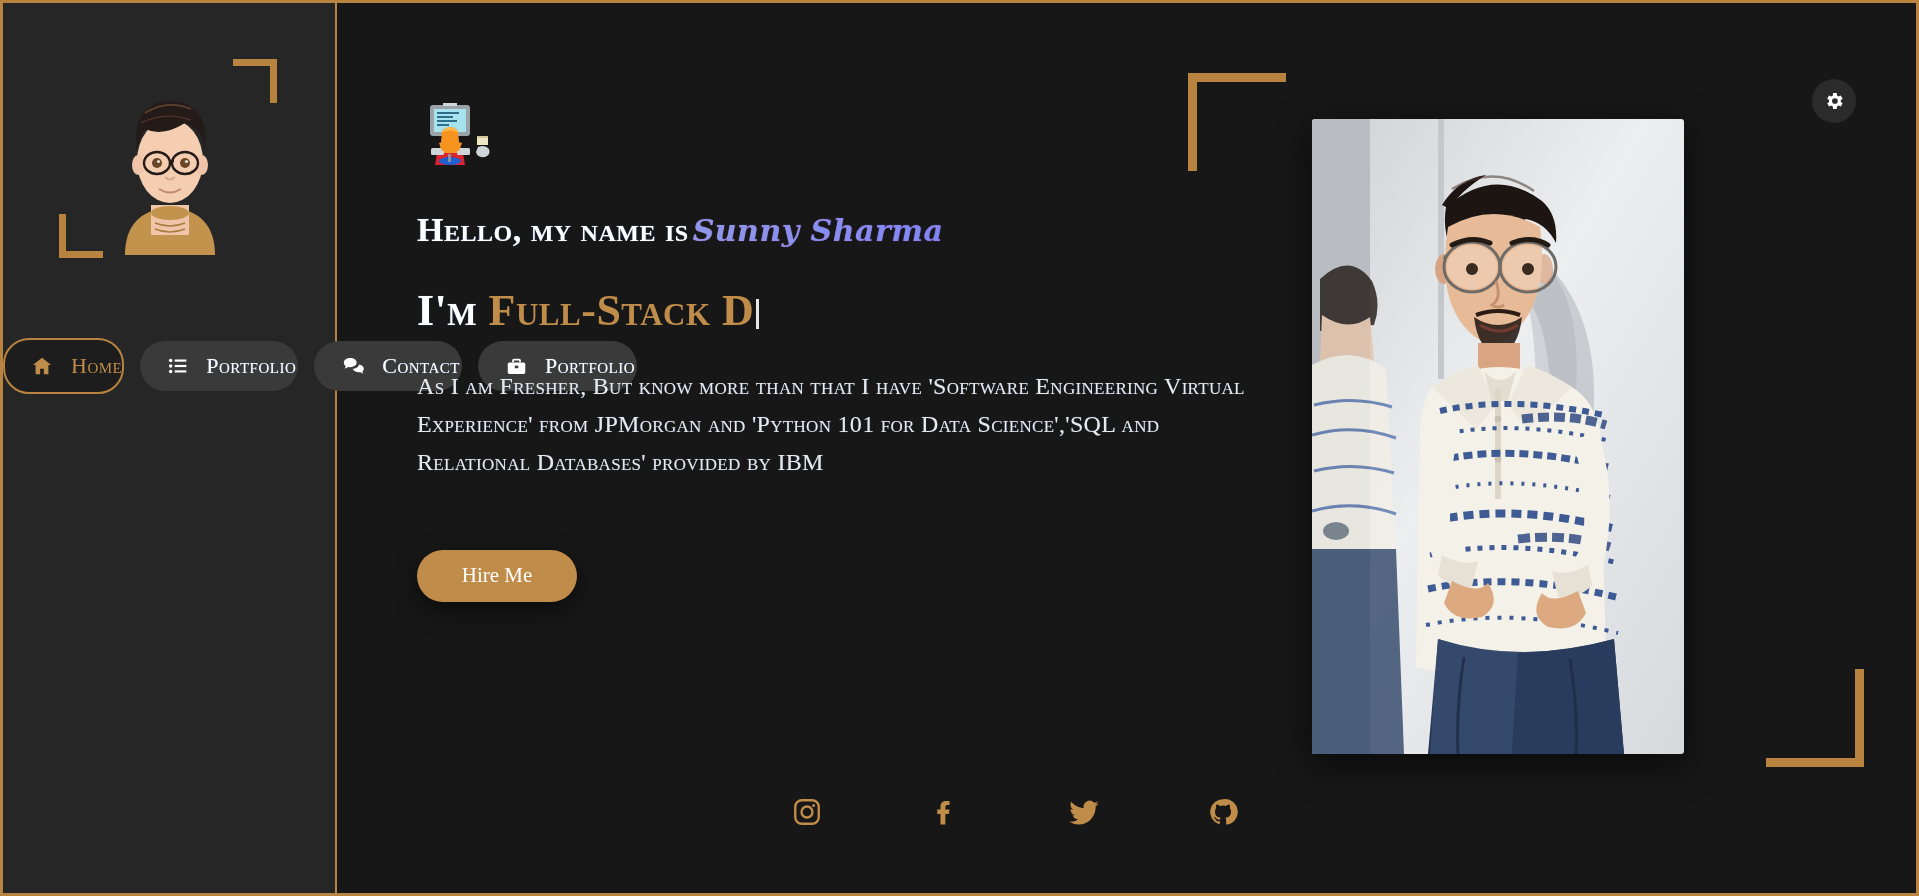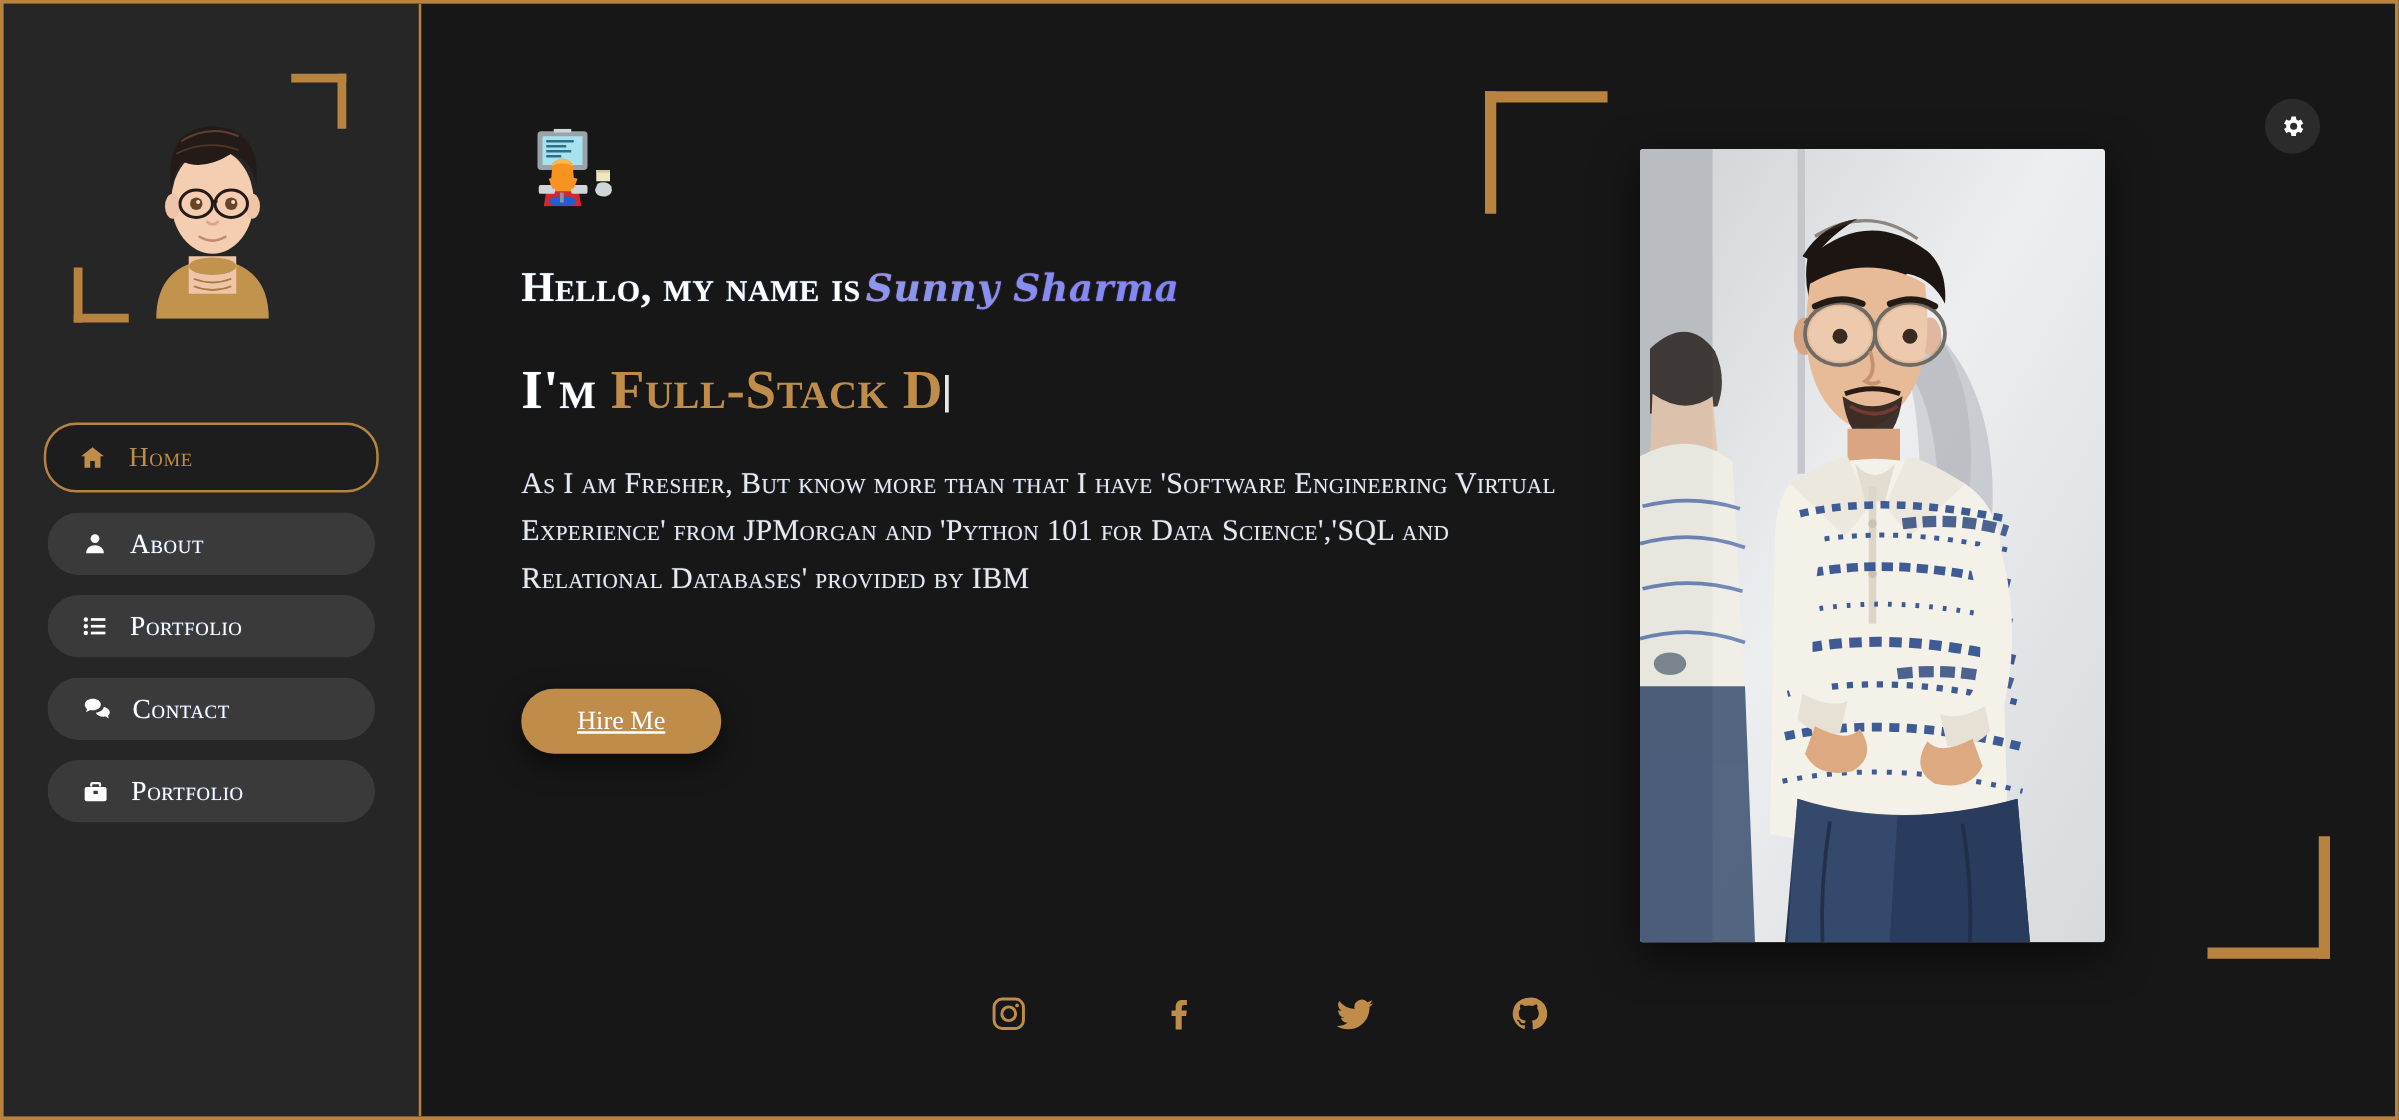--- a/index.html
+++ b/index.html
@@ -21,21 +21,21 @@
     position:relative;
     flex:0 0 334px;
     display:flex; flex-direction:column; align-items:center;
   }
   .avatar-wrap { position:relative; width:200px; height:215px; margin-top:48px; }
   .avatar-frame-tr, .avatar-frame-bl { position:absolute; width:44px; height:44px; }
   .avatar-frame-tr { top:8px; right:-8px; border-top:7px solid #b8833f; border-right:7px solid #b8833f; }
   .avatar-frame-bl { bottom:8px; left:-10px; border-bottom:7px solid #b8833f; border-left:7px solid #b8833f; }
   .avatar-art { position:absolute; left:26px; top:14px; width:150px; height:190px; }
 
-  .nav { margin-top:72px; width:100%; display:flex; flex-direction:column; align-items:center; gap:16px; }
+  .nav { margin-top:72px; width:100%; display:flex; align-items:center; gap:16px; }
   .nav-item {
     width:262px; height:50px;
     display:flex; align-items:center; gap:18px;
     padding-left:26px;
     border-radius:26px;
     background:#3a3a3a;
     color:#fff;
     cursor:pointer;
     border:2px solid transparent;
   }
@@ -100,21 +100,20 @@
   }
   .hire-btn {
     margin-top:68px;
     width:160px; height:52px;
     border:none; border-radius:26px;
     background:#c08c4a;
     color:#ffffff; font-size:21px;
     font-family:"Liberation Serif", serif;
     cursor:pointer;
     box-shadow:0 8px 22px rgba(0,0,0,.55);
-    text-decoration:underline;
   }
 
   .socials { position:absolute; left:455px; bottom:60px; display:flex; gap:108px; }
   .social-link { cursor:pointer; display:block; }
 
   
   .photo-area { position:absolute; right:104px; top:58px; width:500px; height:740px; }
   .ph-frame { position:absolute; width:98px; height:98px; }
   .ph-tl { top:12px; left:-124px; border-top:9px solid #b8833f; border-left:9px solid #b8833f; }
   .ph-br { bottom:34px; right:-52px; border-bottom:9px solid #b8833f; border-right:9px solid #b8833f; }
@@ -162,27 +161,20 @@
 
     <nav class="nav">
 
       <div class="nav-item active">
         <svg width="22" height="22" viewBox="0 0 24 24" fill="#c08c4a">
           <path d="M12 3L2 11h3v10h5v-6h4v6h5V11h3z"></path>
         </svg>
         <span class="nav-label">Home</span>
       </div>
 
-      <div class="nav-item">
-        <svg width="20" height="20" viewBox="0 0 24 24" fill="#ffffff">
-          <circle cx="12" cy="7" r="4.2"></circle>
-          <path d="M3.5 21c0-4.7 3.9-7.5 8.5-7.5s8.5 2.8 8.5 7.5z"></path>
-        </svg>
-        <span class="nav-label">About</span>
-      </div>
 
       <div class="nav-item">
         <svg width="20" height="20" viewBox="0 0 24 24" fill="#ffffff">
           <circle cx="3.2" cy="5.5" r="2.1"></circle>
             <rect x="8" y="4.2" width="14" height="2.6"></rect>
           <circle cx="3.2" cy="12" r="2.1"></circle>
             <rect x="8" y="10.7" width="14" height="2.6"></rect>
           <circle cx="3.2" cy="18.5" r="2.1"></circle>
             <rect x="8" y="17.2" width="14" height="2.6"></rect>
         </svg>

